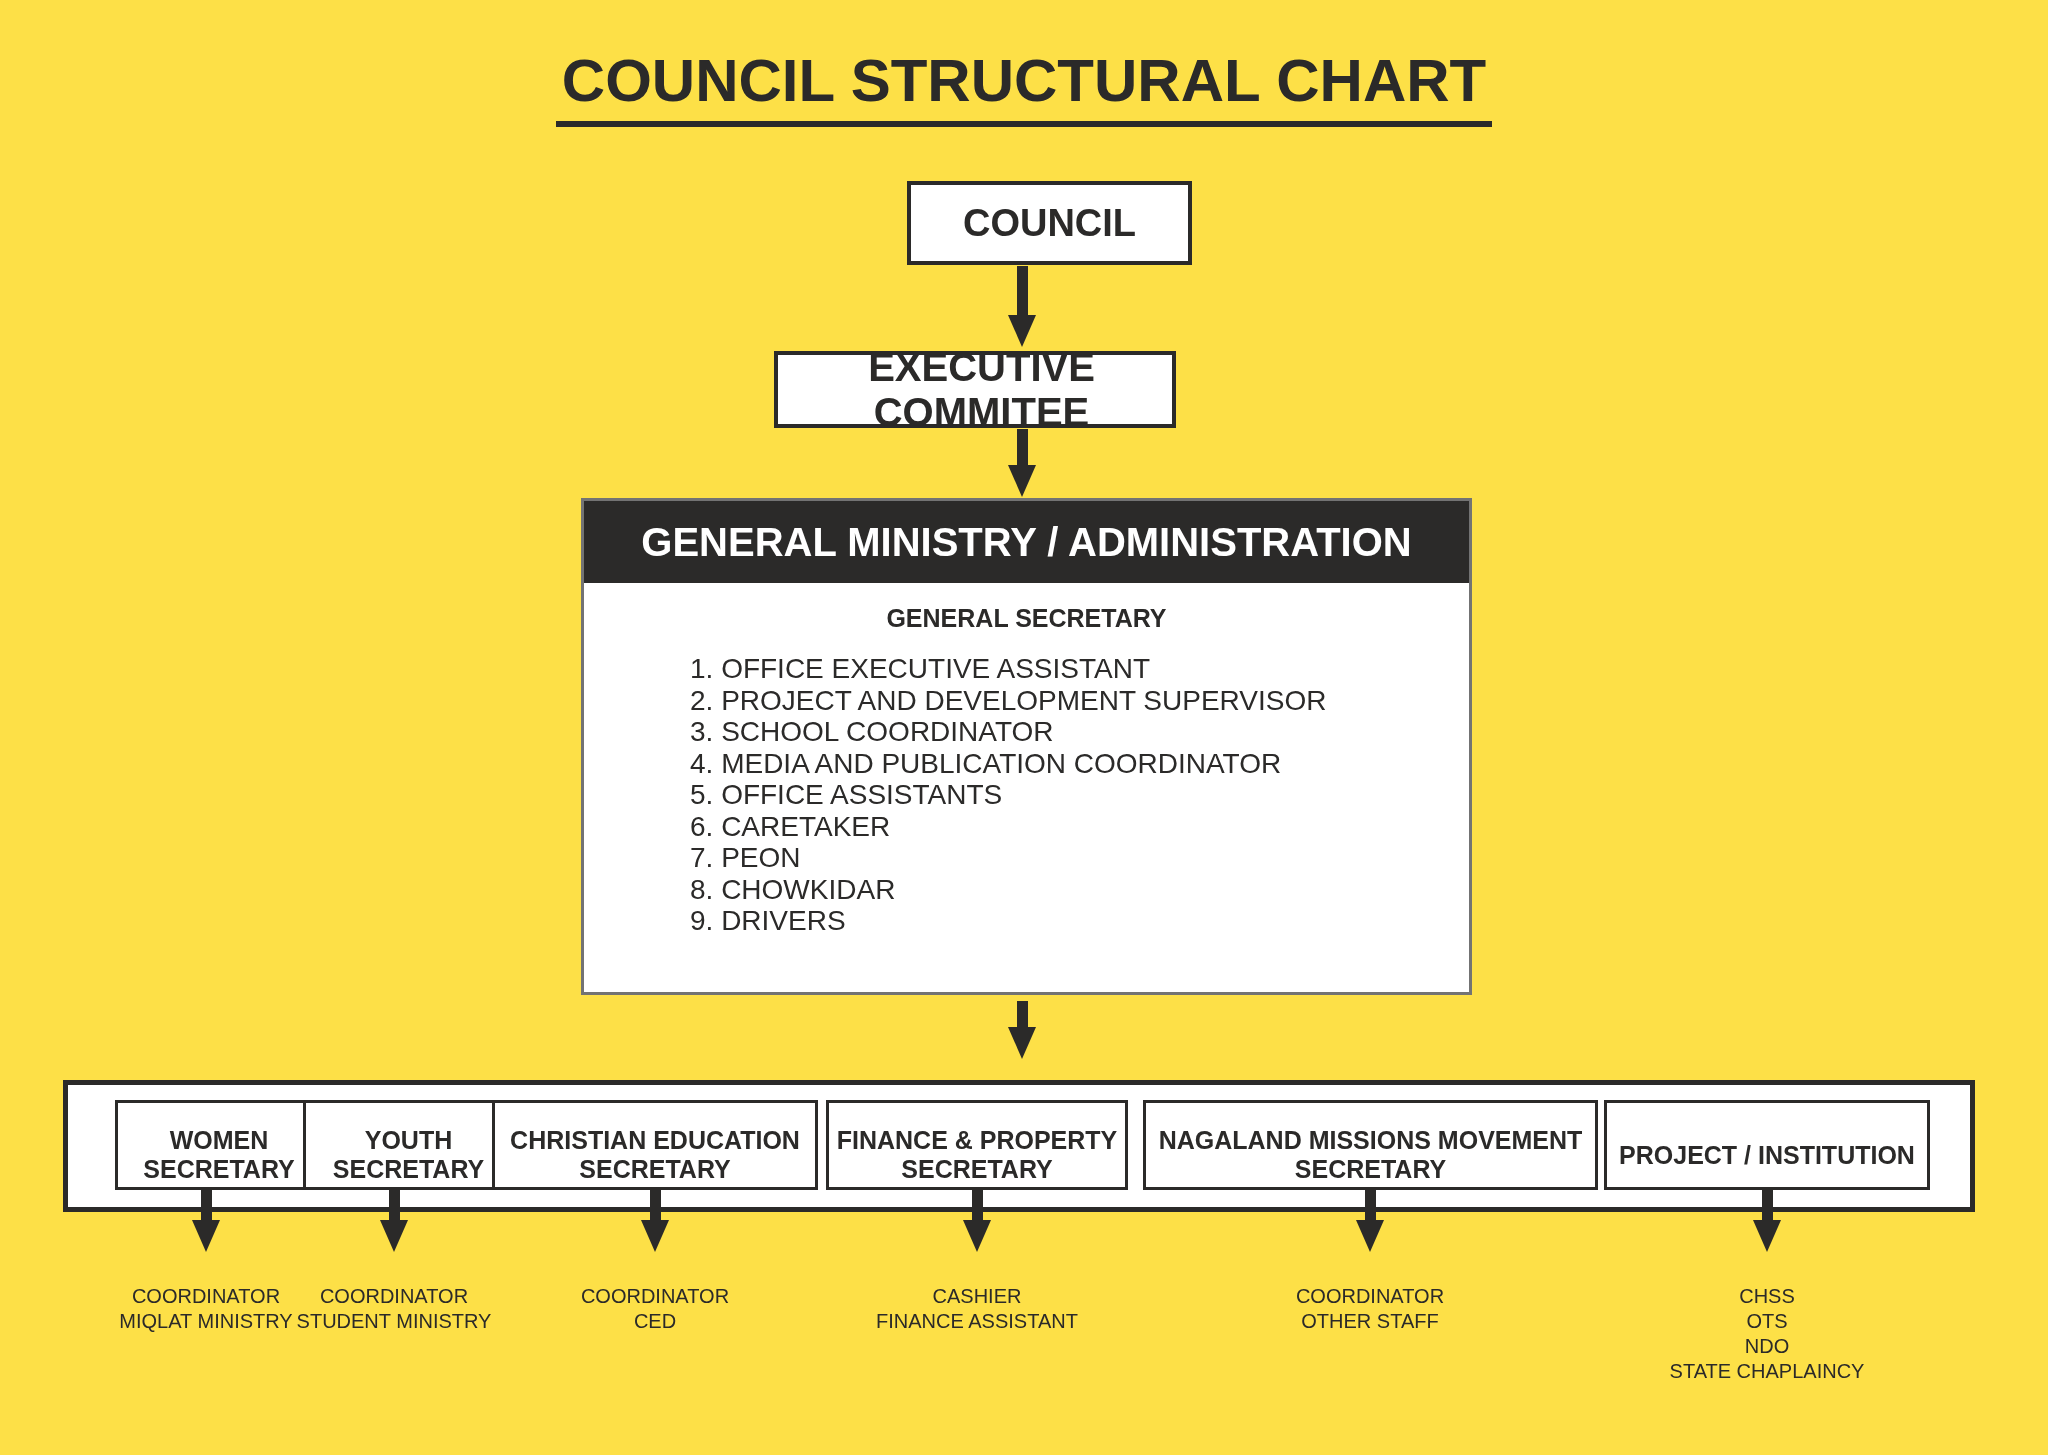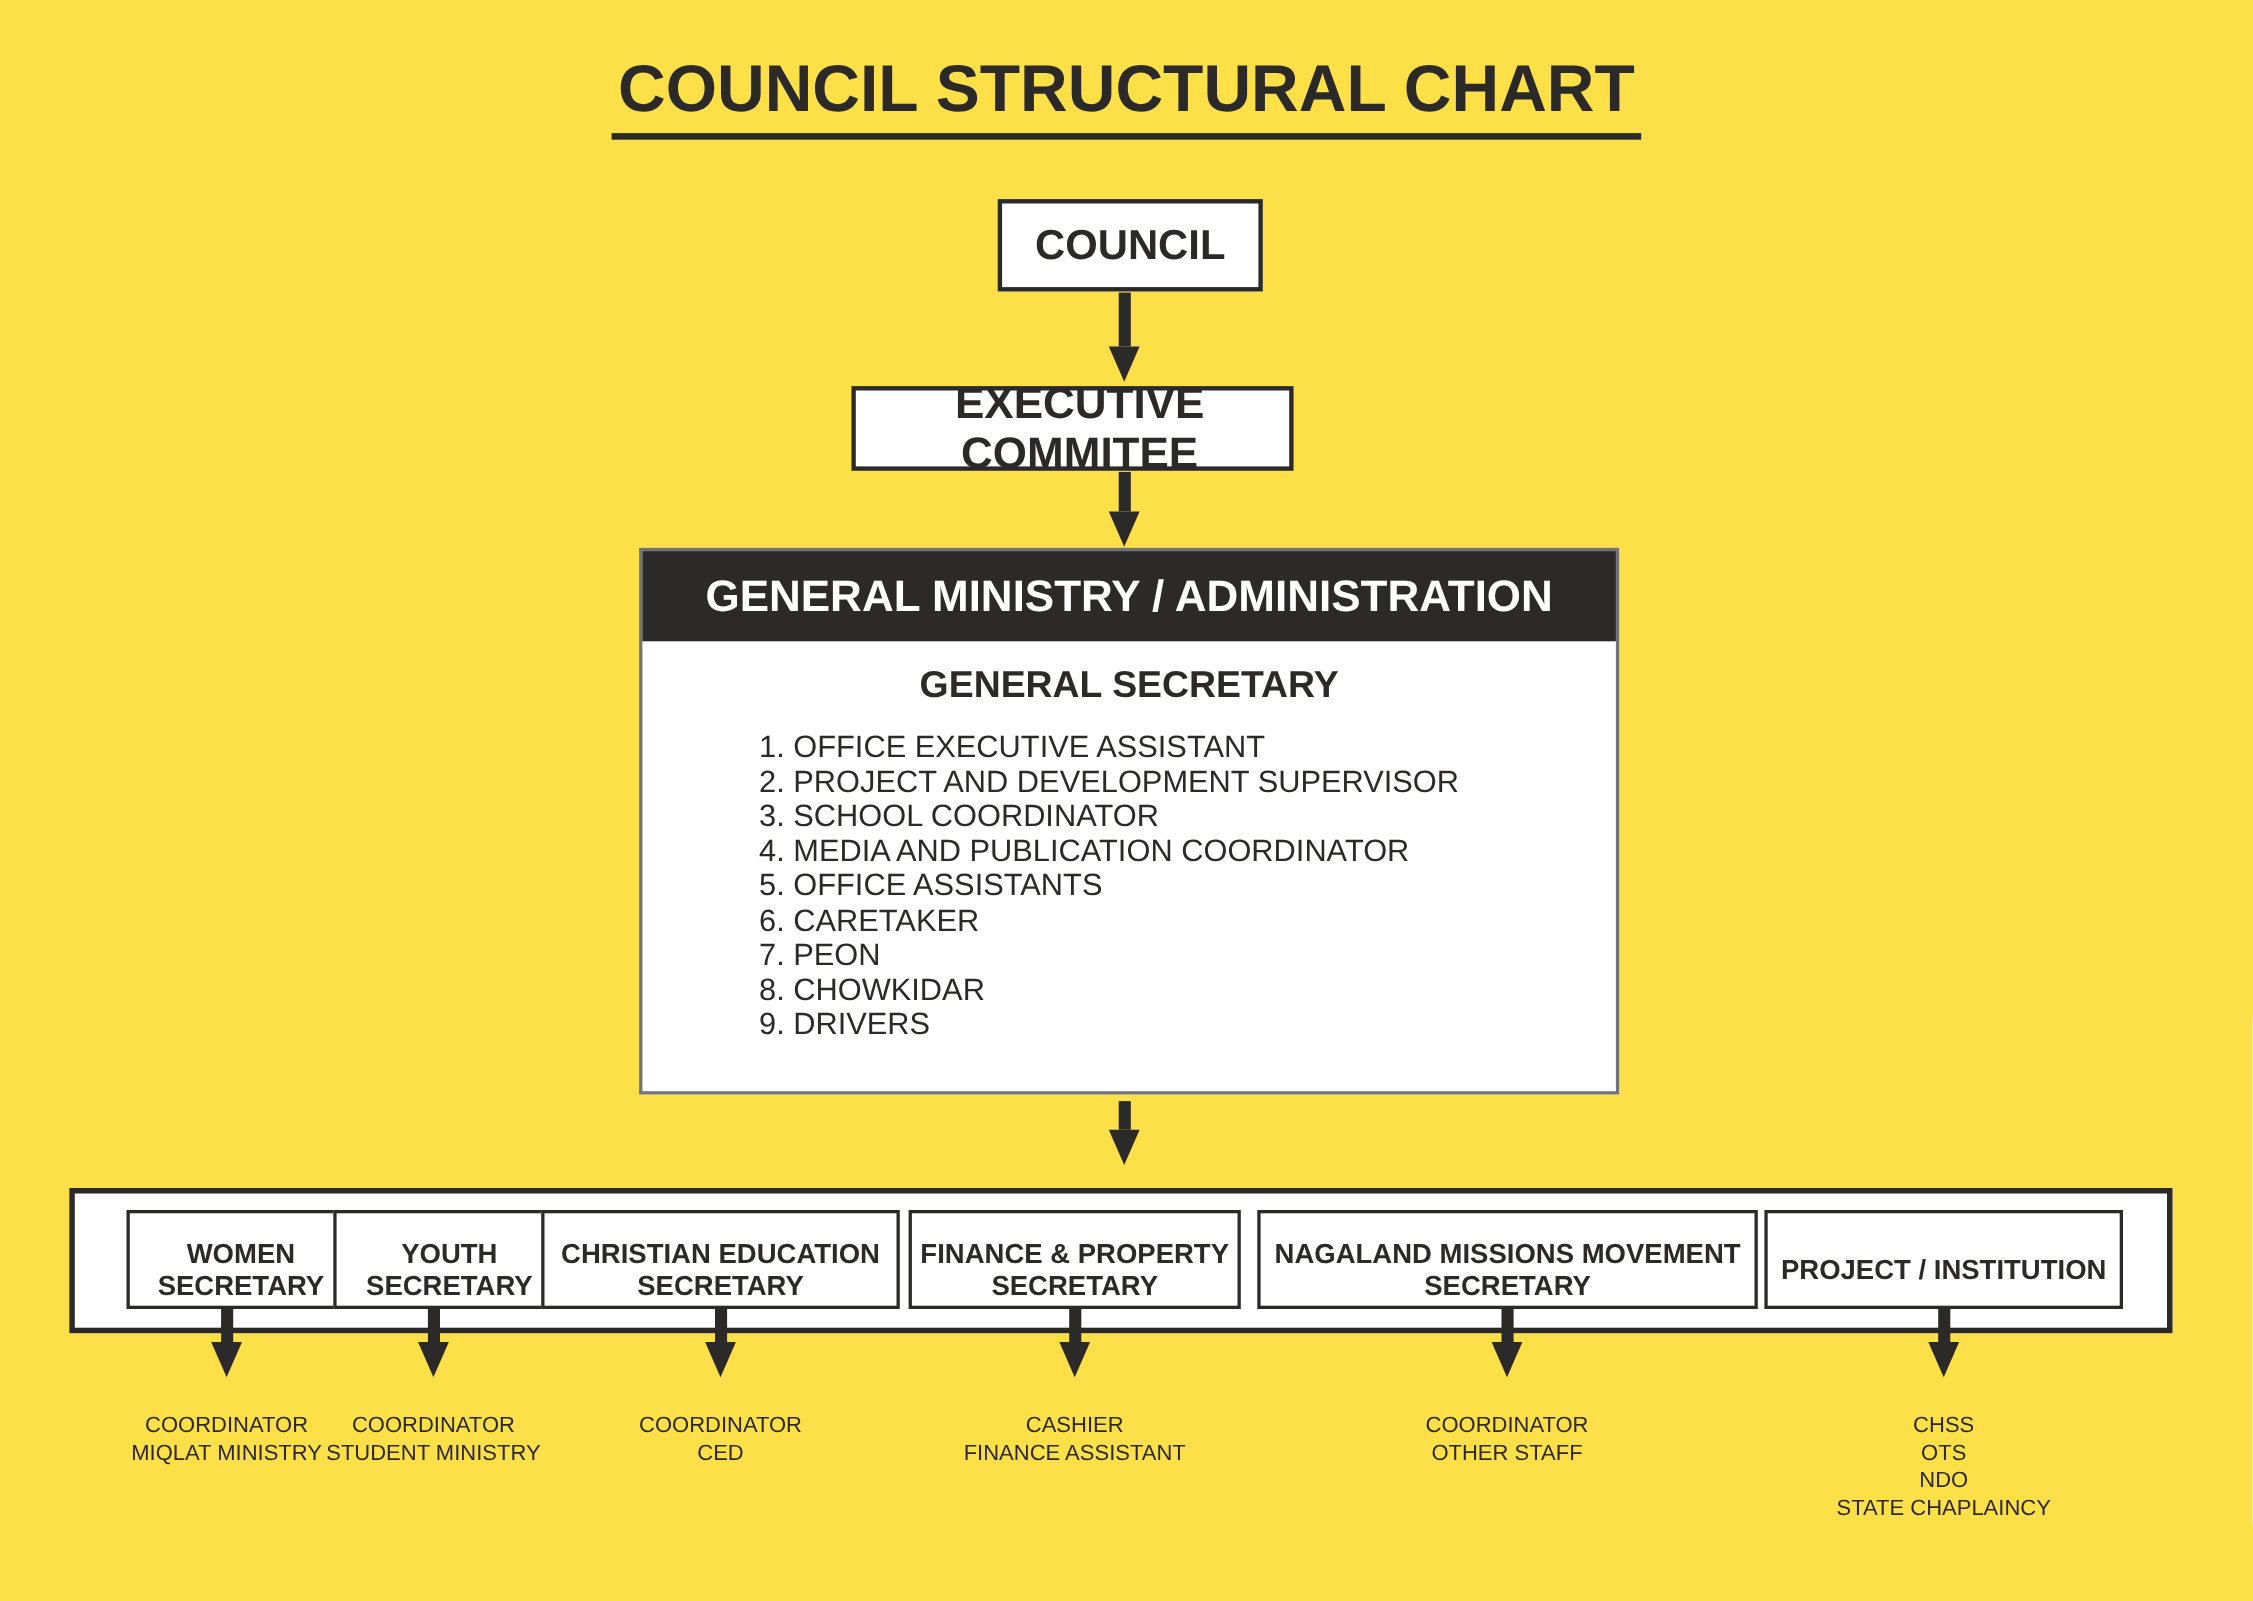--- a/index.html
+++ b/index.html
@@ -33,21 +33,21 @@
     position: absolute;
     border: 4px solid #2b2a29;
     background: #ffffff;
     display: flex;
     align-items: center;
     justify-content: center;
     text-align: center;
     font-weight: bold;
     color: #2b2a29;
   }
-  .box-council { left: 907px; top: 181px; width: 241px; height: 84px; font-size: 38px; }
+  .box-council { left: 907px; top: 181px; width: 285px; height: 84px; font-size: 38px; }
   .box-exec   { left: 774px; top: 351px; width: 402px; height: 77px; font-size: 40px; padding-left: 13px; }
   
   .arrow {
     position: absolute;
     width: 28px;
     display: flex;
     flex-direction: column;
     align-items: center;
   }
   .arrow .stem { width: 11px; background: #2b2a29; }
@@ -76,21 +76,21 @@
     display: flex;
     align-items: center;
     justify-content: center;
     font-size: 40px;
     font-weight: bold;
     white-space: nowrap;
   }
   .gm-sub {
     margin-top: 21px;
     text-align: center;
-    font-size: 34px;
+    font-size: 25px;
     font-weight: bold;
   }
   .gm-list {
     margin-top: 22px;
     margin-left: 106px;
     font-size: 28px;
     line-height: 31.5px;
     font-weight: normal;
   }
   .multiline { white-space: pre-line; margin-top: 20px; }

